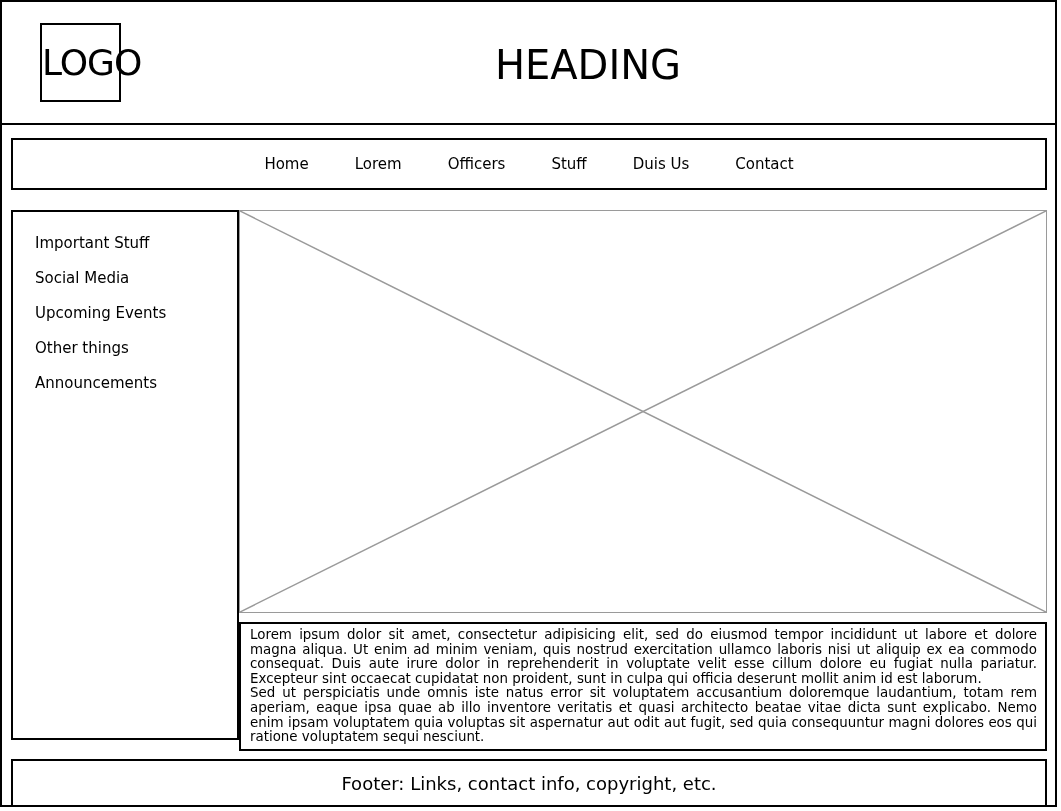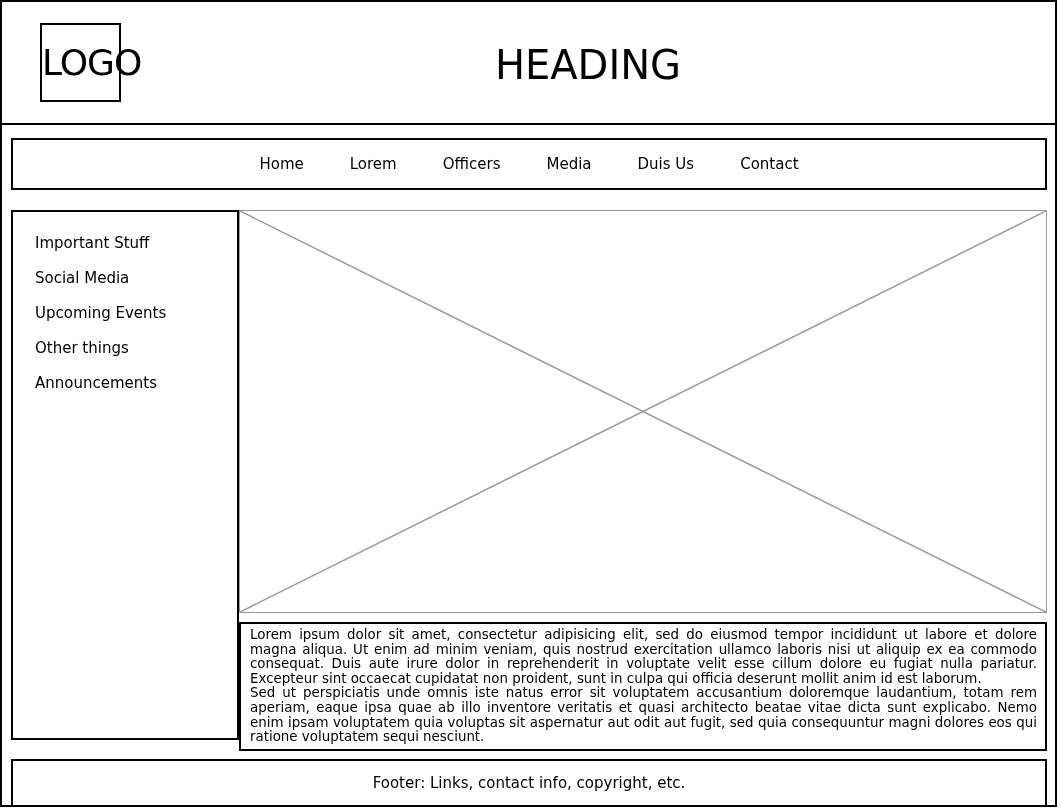--- a/index.html
+++ b/index.html
@@ -103,41 +103,41 @@
   }
   .textbox p { margin: 0; }
   
   .footer {
     margin: 8px 8px 0 9px;
     height: 49px;
     border: 2px solid #000;
     display: flex;
     align-items: center;
     justify-content: center;
-    font-size: 15px;
+    font-size: 18px;
   }
 </style>
 </head>
 <body>
 
 <div class="page">
 
   <header class="header">
     <div class="logo-box">
       <span class="logo-text">LOGO</span>
     </div>
     <div class="heading">HEADING</div>
   </header>
 
   <nav class="navbar">
 
   <a class="nav-item" href="#">Home</a>
       <a class="nav-item" href="#">Lorem</a>
       <a class="nav-item" href="#">Officers</a>
-      <a class="nav-item" href="#">Media</a>
+      <a class="nav-item" href="#">Stuff</a>
       <a class="nav-item" href="#">Duis Us</a>
       <a class="nav-item" href="#">Contact</a>
     </nav>
 
   <div class="main">
 
     <aside class="sidebar">
 
     <div class="side-item">Important Stuff</div>
         <div class="side-item">Social Media</div>

